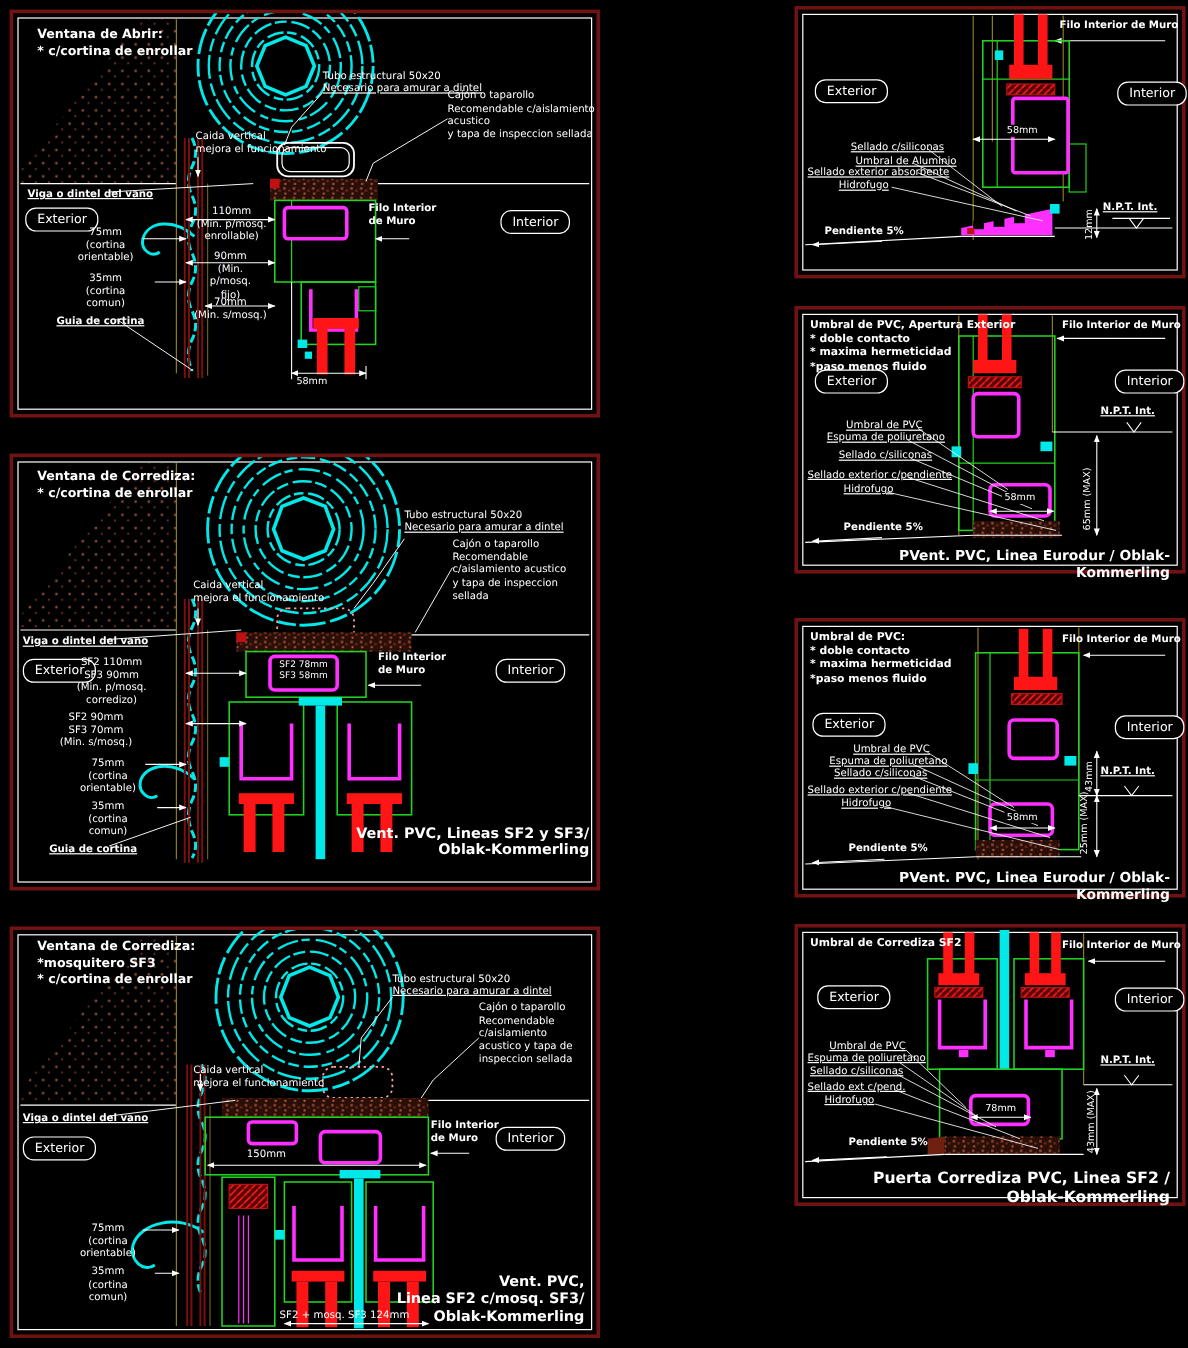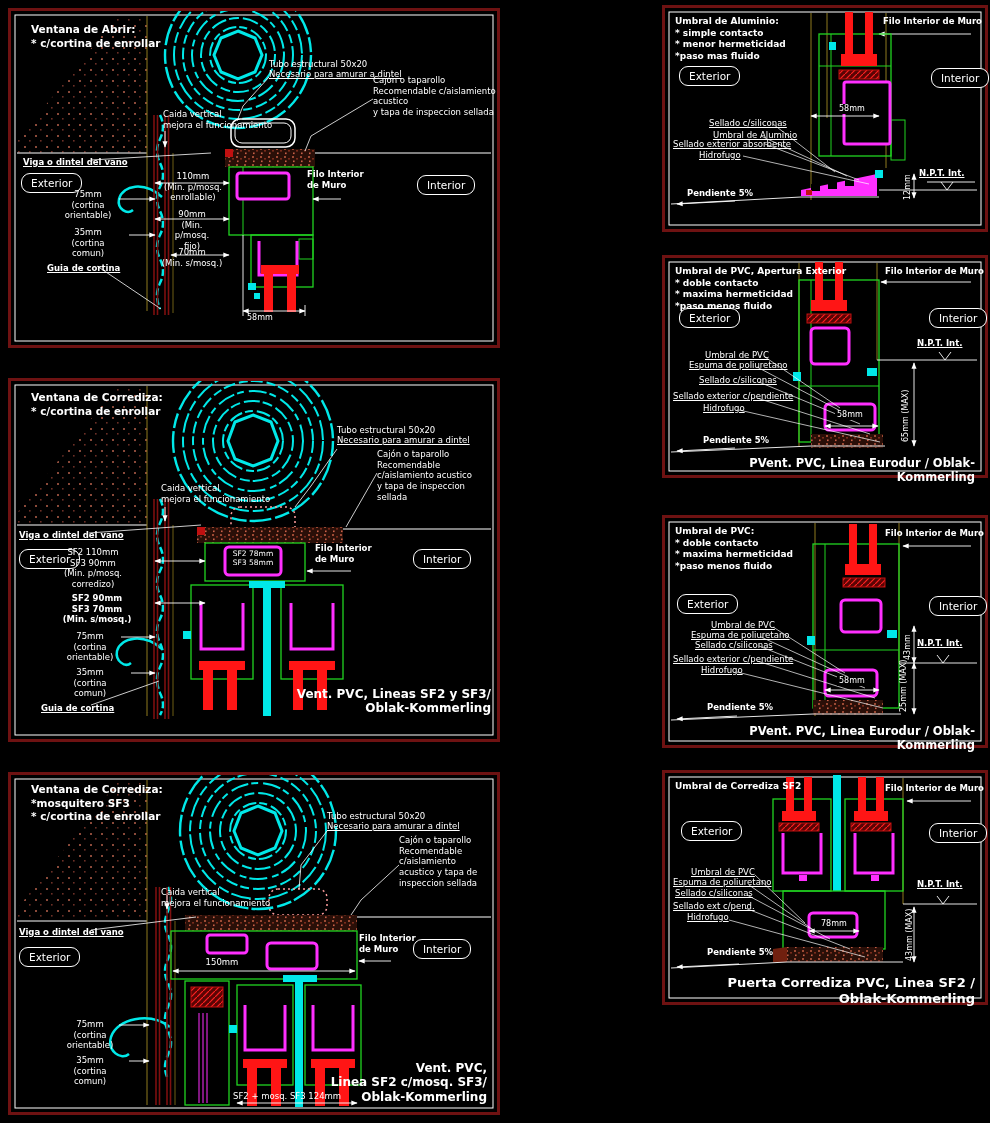--- a/index.html
+++ b/index.html
@@ -221,21 +221,21 @@
   <div class="lbl" style="left:366px;top:68px;">Cajón o taparollo
 Recomendable c/aislamiento acustico
 y tapa de inspeccion sellada</div>
   <div class="lbl u b" style="left:8px;top:149px;">Viga o dintel del vano</div>
   <div class="tag" style="left:8px;top:168px;">Exterior</div>
   <div class="tag" style="left:402px;top:168px;">Interior</div>
   <div class="lbl c" style="left:42px;top:166px;width:80px;">SF2 110mm
 SF3 90mm
 (Min. p/mosq.
 corredizo)</div>
-  <div class="lbl c" style="left:48px;top:212px;width:76px;font-weight:bold;">SF2 90mm
+  <div class="lbl c" style="left:31px;top:212px;width:76px;">SF2 90mm
 SF3 70mm
 (Min. s/mosq.)</div>
   <div class="lbl c" style="left:48px;top:250px;width:62px;">75mm
 (cortina
 orientable)</div>
   <div class="lbl c" style="left:48px;top:286px;width:62px;">35mm
 (cortina
 comun)</div>
   <div class="lbl u b" style="left:30px;top:322px;">Guia de cortina</div>
   <div class="lbl c" style="left:216px;top:168px;width:52px;font-size:7.5px;">SF2 78mm
@@ -392,24 +392,20 @@
       <polyline points="276,174 282,182 288,174"></polyline>
     </g>
     <line x1="249" y1="166" x2="249" y2="190" stroke="#fff" stroke-width="0.9" marker-start="url(#m4)" marker-end="url(#m4)"></line>
     <g stroke="#fff" stroke-width="0.7" fill="none">
       <polyline points="108,116 170,164"></polyline>
           <polyline points="96,128 182,168"></polyline>
       <polyline points="100,136 194,172"></polyline>
           <polyline points="78,148 204,176"></polyline>
     </g>
   </svg>
-  <div class="lbl hdr2" style="left:10px;top:8px;">Umbral de Aluminio:
-* simple contacto
-* menor hermeticidad
-*paso mas fluido</div>
   <div class="lbl b" style="left:218px;top:8px;">Filo Interior de Muro</div>
   <div class="tag" style="left:14px;top:58px;">Exterior</div>
   <div class="tag" style="left:266px;top:60px;">Interior</div>
   <div class="lbl dim bg" style="left:172px;top:96px;">58mm</div>
   <div class="lbl u" style="left:44px;top:110px;">Sellado c/siliconas</div>
   <div class="lbl u" style="left:48px;top:122px;">Umbral de Aluminio</div>
   <div class="lbl u" style="left:8px;top:131px;">Sellado exterior absorbente</div>
   <div class="lbl u" style="left:34px;top:142px;">Hidrofugo</div>
   <div class="lbl b" style="left:22px;top:180px;">Pendiente 5%</div>
   <div class="lbl u b" style="left:254px;top:160px;">N.P.T. Int.</div>

